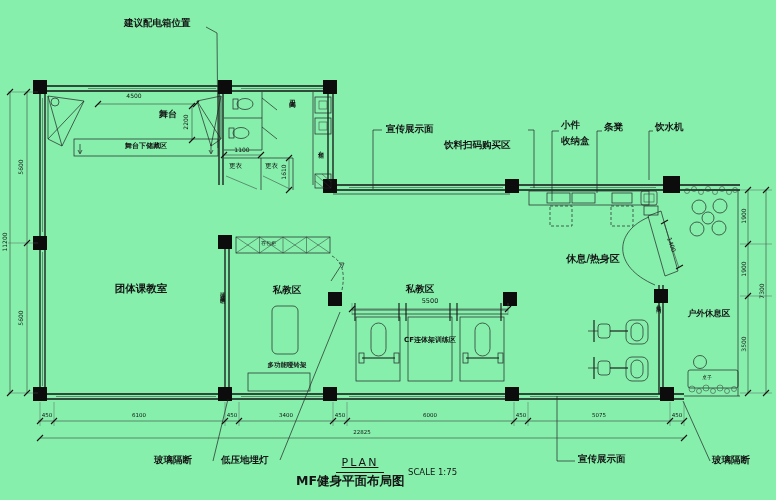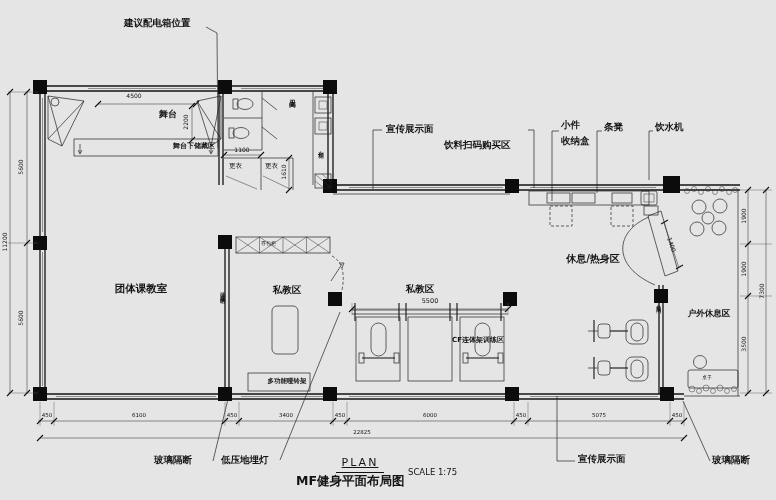--- a/index.html
+++ b/index.html
@@ -1,27 +1,27 @@
 <!DOCTYPE html>
 <html><head>
 <meta charset="utf-8">
 <style>
   html,body{margin:0;padding:0;background:#fff;}
-  .sheet{position:relative;width:776px;height:500px;background:#e5e5e5;overflow:hidden;
+  .sheet{position:relative;width:776px;height:500px;background:#86efac;overflow:hidden;
          font-family:"DejaVu Sans","Liberation Sans",sans-serif;color:#141414;}
   .sheet svg{position:absolute;left:0;top:0;}
   .t{position:absolute;white-space:nowrap;line-height:1.15;color:#141414;}
   .b{font-weight:bold;}
   .ctr{text-align:center;}
   .c{transform:translate(-50%,-50%);}
   .r90{transform:translate(-50%,-50%) rotate(-90deg);}
   .r70{transform:translate(-50%,-50%) rotate(70deg);}
   .vert{writing-mode:vertical-rl;text-orientation:upright;letter-spacing:1px;}
   .f5{font-size:5px;}.f55{font-size:5.5px;}.f6{font-size:6px;}.f65{font-size:6.5px;}
-  .f7{font-size:7px;padding-left:48px;}.f85{font-size:8.5px;}.f9{font-size:9px;padding-left:8px;}.f95{font-size:9.5px;}
+  .f7{font-size:7px;}.f85{font-size:8.5px;}.f9{font-size:9px;padding-left:8px;}.f95{font-size:9.5px;}
   .f10{font-size:10px;margin-top:12px;}.f105{font-size:10.5px;}.f11{font-size:11px;text-decoration:underline;}.f125{font-size:12.5px;}
   .ls{letter-spacing:2px;}
   
   .w{stroke:#141414;stroke-width:1.3;fill:none;}
   .thin{stroke:#222;stroke-width:.7;fill:none;}
   .hair{stroke:#333;stroke-width:.5;fill:none;}
   .xt{stroke:#555;stroke-width:.45;fill:none;}
   .dim{stroke:#333;stroke-width:.55;fill:none;}
   .tick{stroke:#111;stroke-width:1.1;fill:none;}
   .col{fill:#0c0c0c;stroke:none;}
@@ -251,21 +251,21 @@
   <div class="t b f7 ctr" style="left:74px;top:142px;width:144px;">舞台下储藏区</div>
   <div class="t b f65 vert" style="left:288px;top:94px;">卫生间</div>
   <div class="t f65" style="left:229px;top:163px;">更衣</div>
   <div class="t f65" style="left:265px;top:163px;">更衣</div>
   <div class="t f6 vert" style="left:317px;top:146px;">存包柜</div>
   <div class="t f5" style="left:261px;top:241px;">存包柜</div>
   <div class="t b f105 ctr" style="left:105px;top:282px;width:72px;">团体课教室</div>
   <div class="t b f95 ctr" style="left:261px;top:285px;width:52px;">私教区</div>
   <div class="t b f95 ctr" style="left:394px;top:284px;width:52px;">私教区</div>
   <div class="t b f7 ctr" style="left:384px;top:336px;width:92px;">CF连体架训练区</div>
-  <div class="t b f65 ctr" style="left:248px;top:378px;width:78px;">多功能哑铃架</div>
+  <div class="t b f65 ctr" style="left:248px;top:362px;width:78px;">多功能哑铃架</div>
   <div class="t b f10 ctr" style="left:549px;top:241px;width:88px;">休息/热身区</div>
   <div class="t b f85 ctr" style="left:678px;top:309px;width:62px;">户外休息区</div>
   <div class="t f5 vert" style="left:219px;top:288px;">团体课玻璃隔断区</div>
   <div class="t f5 vert" style="left:655px;top:300px;">推拉玻璃门</div>
   <div class="t f5" style="left:702px;top:375px;">桌子</div>
 
   <div class="t b f95" style="left:154px;top:455px;">玻璃隔断</div>
   <div class="t b f95" style="left:221px;top:455px;">低压地埋灯</div>
   <div class="t b f95" style="left:578px;top:454px;">宣传展示面</div>
   <div class="t b f95" style="left:712px;top:455px;">玻璃隔断</div>

